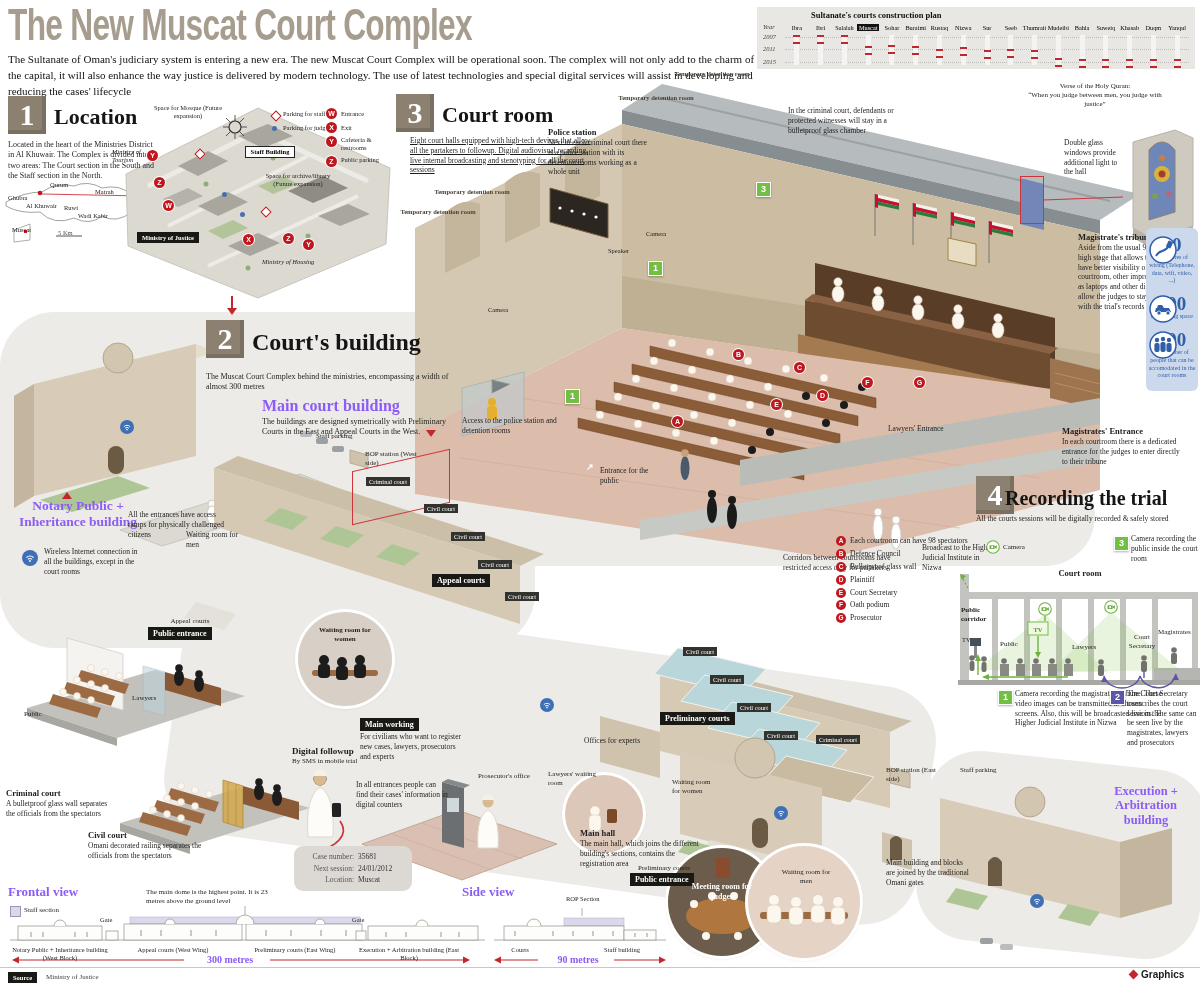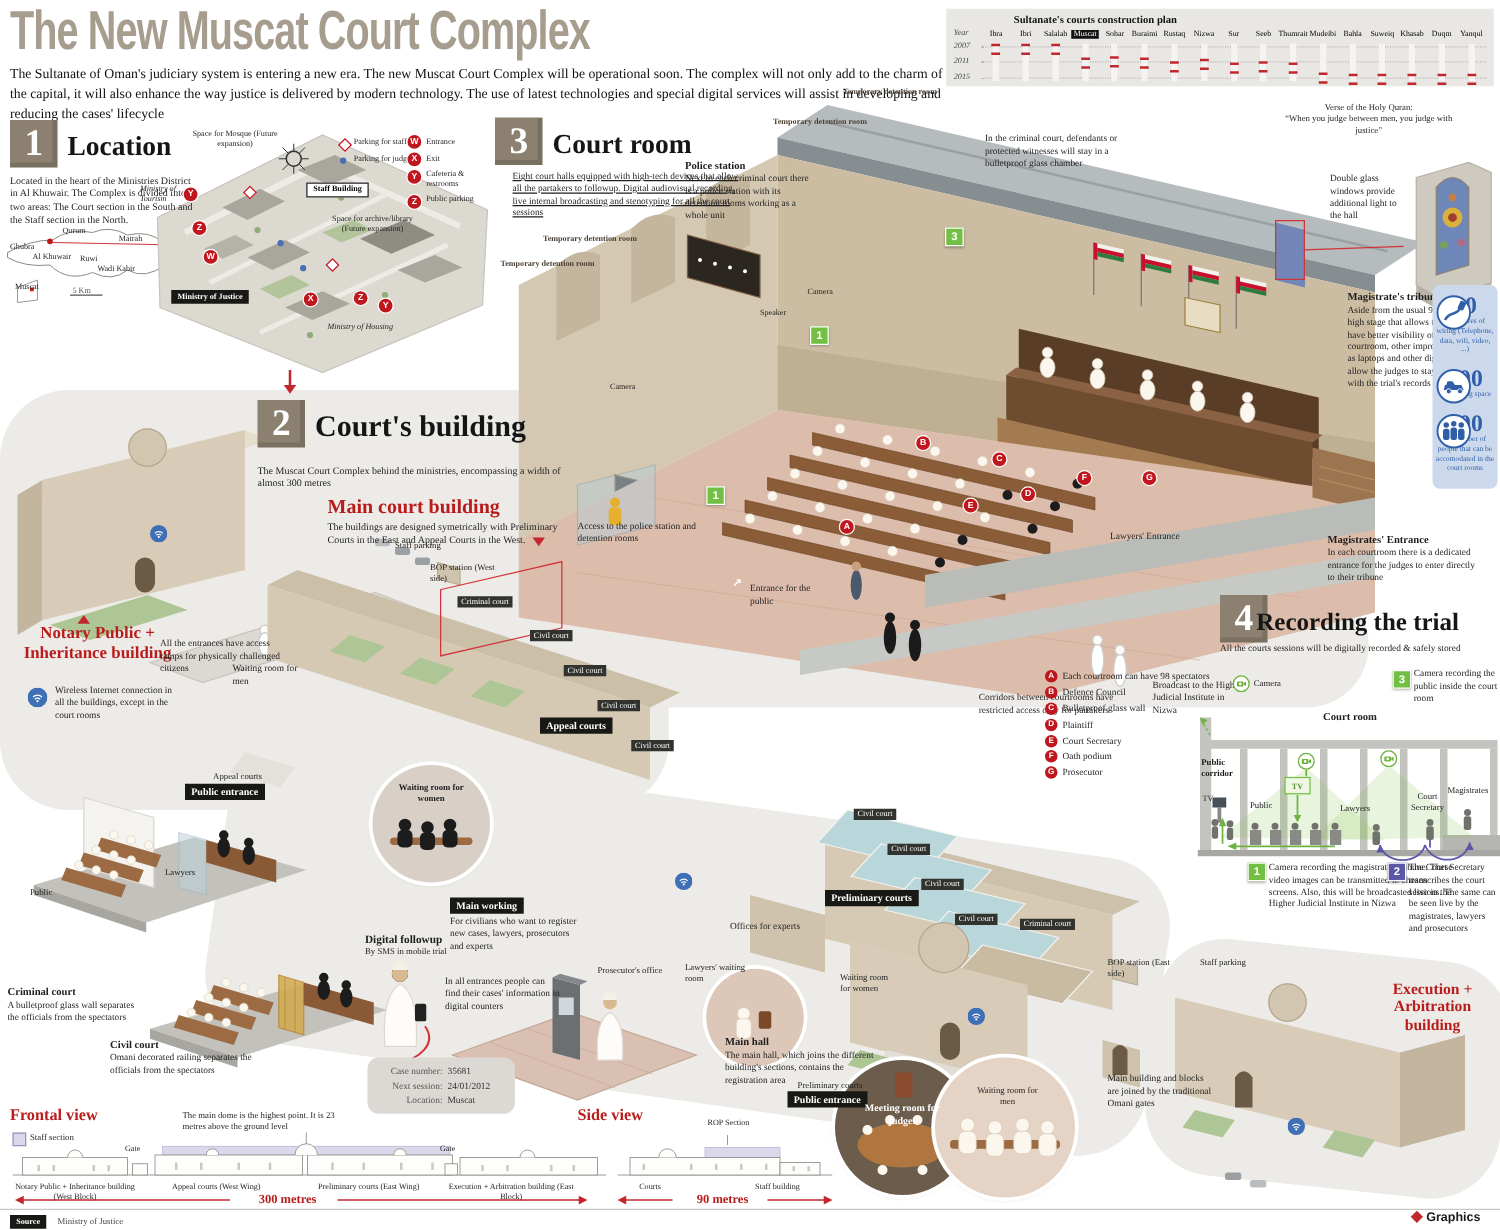--- a/index.html
+++ b/index.html
@@ -2,21 +2,21 @@
 <html><head>
 <meta charset="utf-8">
 <style>
   html,body{margin:0;padding:0;background:#fff;}
   #canvas{position:relative;width:1200px;height:984px;background:#fff;overflow:hidden;font-family:"Liberation Serif",serif;}
   #canvas svg{position:absolute;}
   .blob{position:absolute;background:#edebe7;border-radius:55px;}
   #title{position:absolute;left:8px;top:2px;font:700 44px/1.05 "Liberation Sans",sans-serif;color:#a79d8e;transform:scaleX(.72);transform-origin:0 0;letter-spacing:-1px;white-space:nowrap;}
   .lbl{position:absolute;font:7.5px/1.3 "Liberation Serif",serif;color:#1e1e1e;}
   .f7{font-size:7px}.f65{font-size:6.5px}.f85{font-size:8.5px}.f10{font-size:10px}.f11{font-size:11px}
-  .b{font-weight:700}.c{text-align:center}.i{font-style:italic}.red{color:#b91c1c}.wh{color:#fff}.brn{color:#4a3f33}
+  .b{font-weight:700}.c{text-align:center}.i{font-style:italic}.red{color:#8b5cf6}.wh{color:#fff}.brn{color:#4a3f33}
   .tag{position:absolute;background:#181815;color:#fff;font:700 8px/1.15 "Liberation Serif",serif;padding:2px 5px;}
   .tag.sm{font-weight:400;font-size:6.5px;background:#32322e;padding:1px 3px;}
   .mk{position:absolute;width:11px;height:11px;border-radius:50%;background:#c0161d;color:#fff;font:700 7px/11px "Liberation Sans",sans-serif;text-align:center;box-shadow:0 0 0 1px #fff;}
   .gb{position:absolute;width:13px;height:13px;background:#72bf44;color:#fff;font:700 9px/13px "Liberation Sans",sans-serif;text-align:center;border:1px solid #fff;box-shadow:0 1px 2px rgba(0,0,0,.3);}
   .pb{position:absolute;width:13px;height:13px;background:#5b57a6;color:#fff;font:700 9px/13px "Liberation Sans",sans-serif;text-align:center;border:1px solid #fff;box-shadow:0 1px 2px rgba(0,0,0,.3);}
   .numbadge{position:absolute;width:38px;height:38px;background:#8c8170;color:#fff;font:700 30px/37px "Liberation Serif",serif;text-align:center;box-shadow:inset -4px -4px 0 rgba(0,0,0,.13);}
   .sechead{position:absolute;font:700 22px/1 "Liberation Serif",serif;color:#151515;}
   .redln{position:absolute;background:#d0343a;}
   .tri-down{position:absolute;width:0;height:0;border:5px solid transparent;border-top:7px solid #c3272e;}
   .tri-up{position:absolute;width:0;height:0;border:5px solid transparent;border-bottom:7px solid #c3272e;}
@@ -848,21 +848,21 @@
   </div>
 </div>
 
 <div class="numbadge" style="left:206px;top:320px;">2</div>
 <div class="sechead" style="left:252px;top:330px;font-size:24px;">Court's building</div>
 <div class="lbl" style="left:206px;top:372px;width:258px;font-size:8px;">The Muscat Court Complex behind the ministries, encompassing a width of almost 300 metres</div>
 <div class="lbl b red" style="left:262px;top:396px;font-size:16px;">Main court building</div>
 <div class="lbl" style="left:262px;top:417px;width:190px;font-size:8px;">The buildings are designed symetrically with Preliminary Courts in the East and Appeal Courts in the West.</div>
 
 <div class="lbl f7" style="left:316px;top:432px;">Staff parking</div>
-<div class="lbl f7" style="left:344px;top:450px;width:58px;">BOP station (West side)</div>
+<div class="lbl f7" style="left:365px;top:450px;width:58px;">BOP station (West side)</div>
 <div class="tag sm" style="left:366px;top:477px;">Criminal court</div>
 <div class="tag sm" style="left:424px;top:504px;">Civil court</div>
 <div class="tag sm" style="left:451px;top:532px;">Civil court</div>
 <div class="tag sm" style="left:478px;top:560px;">Civil court</div>
 <div class="tag" style="left:432px;top:574px;">Appeal courts</div>
 <div class="tag sm" style="left:505px;top:592px;">Civil court</div>
 
 <div class="lbl b red c" style="left:14px;top:498px;width:128px;font-size:13.5px;line-height:1.15;">Notary Public + Inheritance building</div>
 <div class="lbl" style="left:128px;top:510px;width:108px;">All the entrances have access ramps for physically challenged citizens</div>
 <div class="lbl" style="left:186px;top:530px;width:52px;">Waiting room for men</div>

